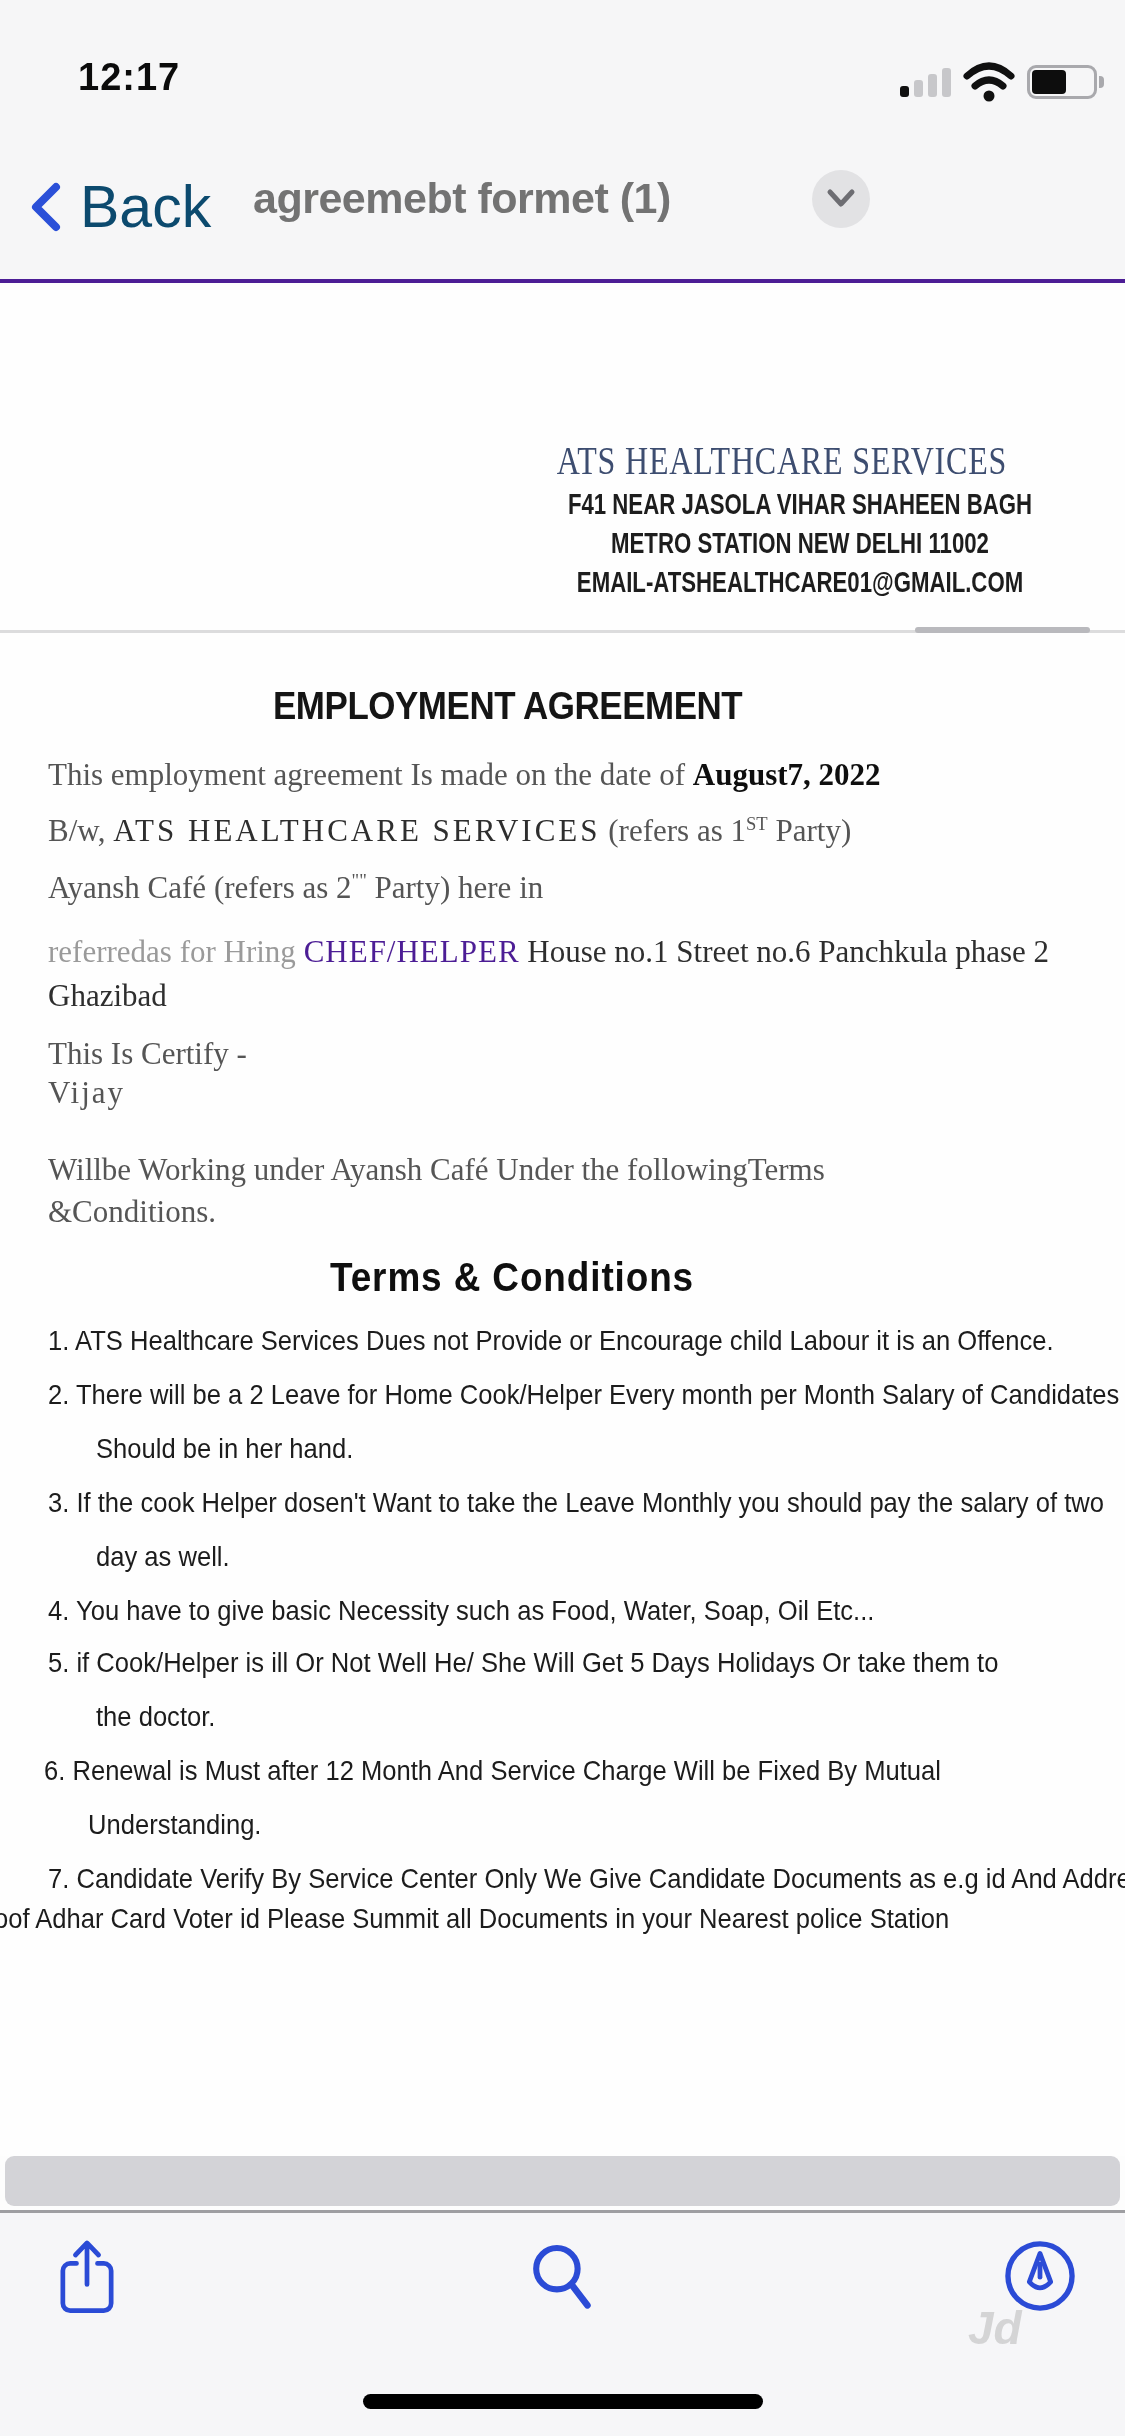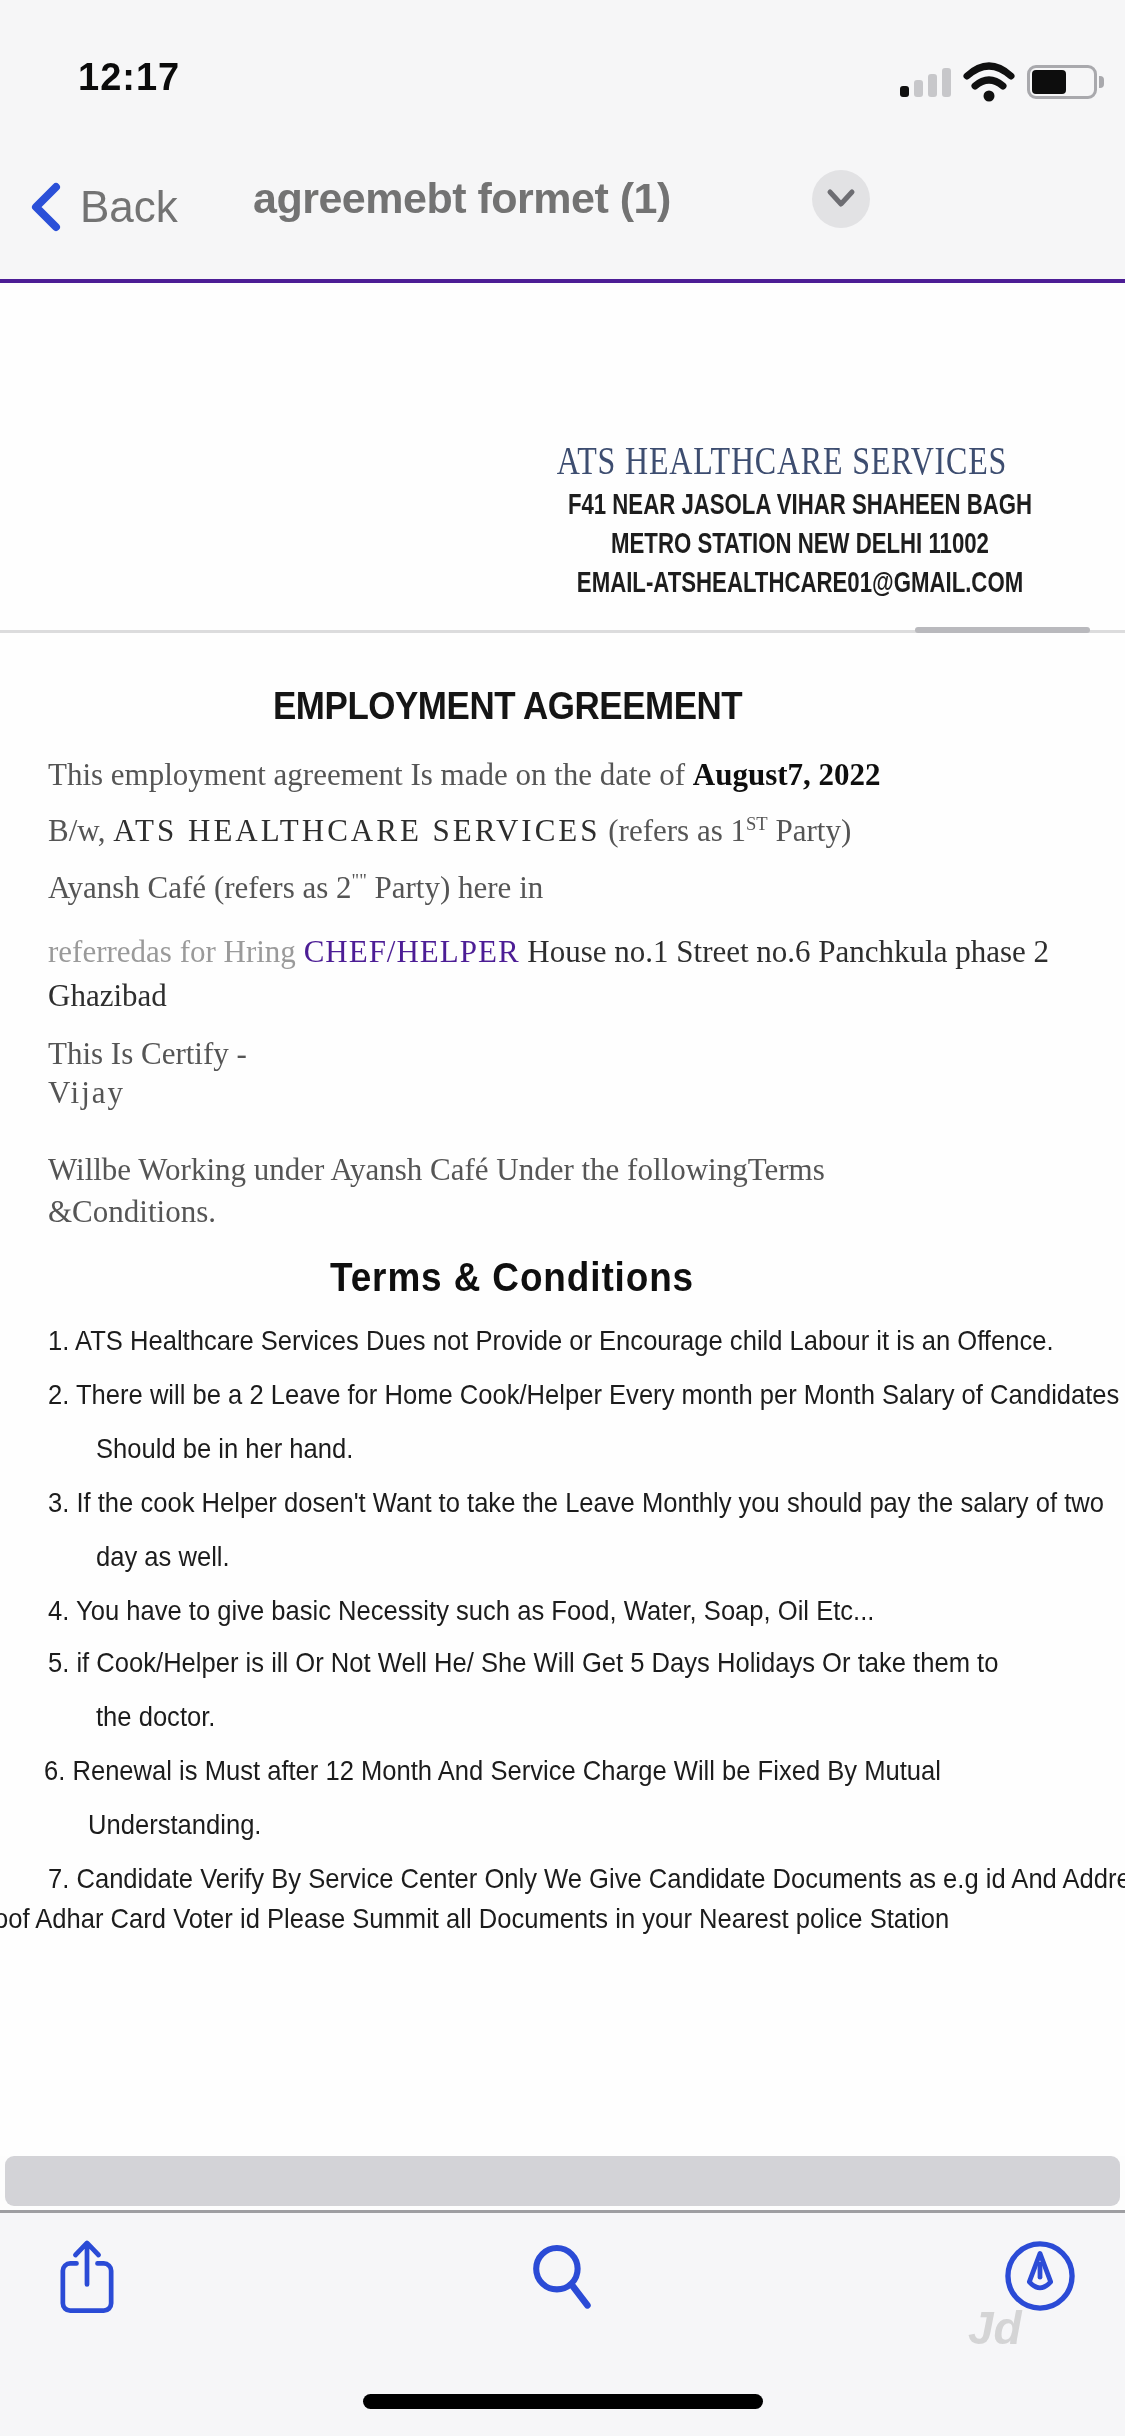--- a/index.html
+++ b/index.html
@@ -20,21 +20,21 @@
   .sigbars span:nth-child(1){ height:11px; background:#101010; }
   .sigbars span:nth-child(2){ height:17px; }
   .sigbars span:nth-child(3){ height:23px; }
   .sigbars span:nth-child(4){ height:29px; }
   .battery { position:relative; width:70px; height:34px; }
   .battery .shell { position:absolute; inset:0; border:3px solid #a9a9ad; border-radius:9px; }
   .battery .fill { position:absolute; left:5px; top:5px; width:34px; height:24px; background:#0d0d0d; border-radius:4px; }
   .battery .nub { position:absolute; right:-7px; top:11px; width:5px; height:12px; background:#a9a9ad; border-radius:0 4px 4px 0; }
   .navrow { position:absolute; top:132px; left:0; width:100%; height:150px; }
   .backbtn { position:absolute; left:26px; top:0; height:150px; display:flex; align-items:center; gap:16px; cursor:pointer; }
-  .backlabel { font-size:44px; color:#737373; }
+  .backlabel { font-size:59px; color:#0c4a6e; }
   .navtitle { position:absolute; left:253px; top:42px; font-size:43px; font-weight:700; color:#737373; letter-spacing:-0.5px; }
   .dropbtn {
     position:absolute; left:812px; top:38px; width:58px; height:58px; border-radius:50%;
     background:#e2e2e4; display:flex; align-items:center; justify-content:center; cursor:pointer;
   }
   
   .doc { position:absolute; top:285px; left:0; width:100%; height:1871px; background:#fefefe; color:#222;text-decoration:underline; }
   .company-block { position:absolute; left:480px; top:152px; width:640px; text-align:center; }
   .company {
     font-family:"Liberation Serif", serif; font-size:40px; color:#3d4d70; letter-spacing:1px;

